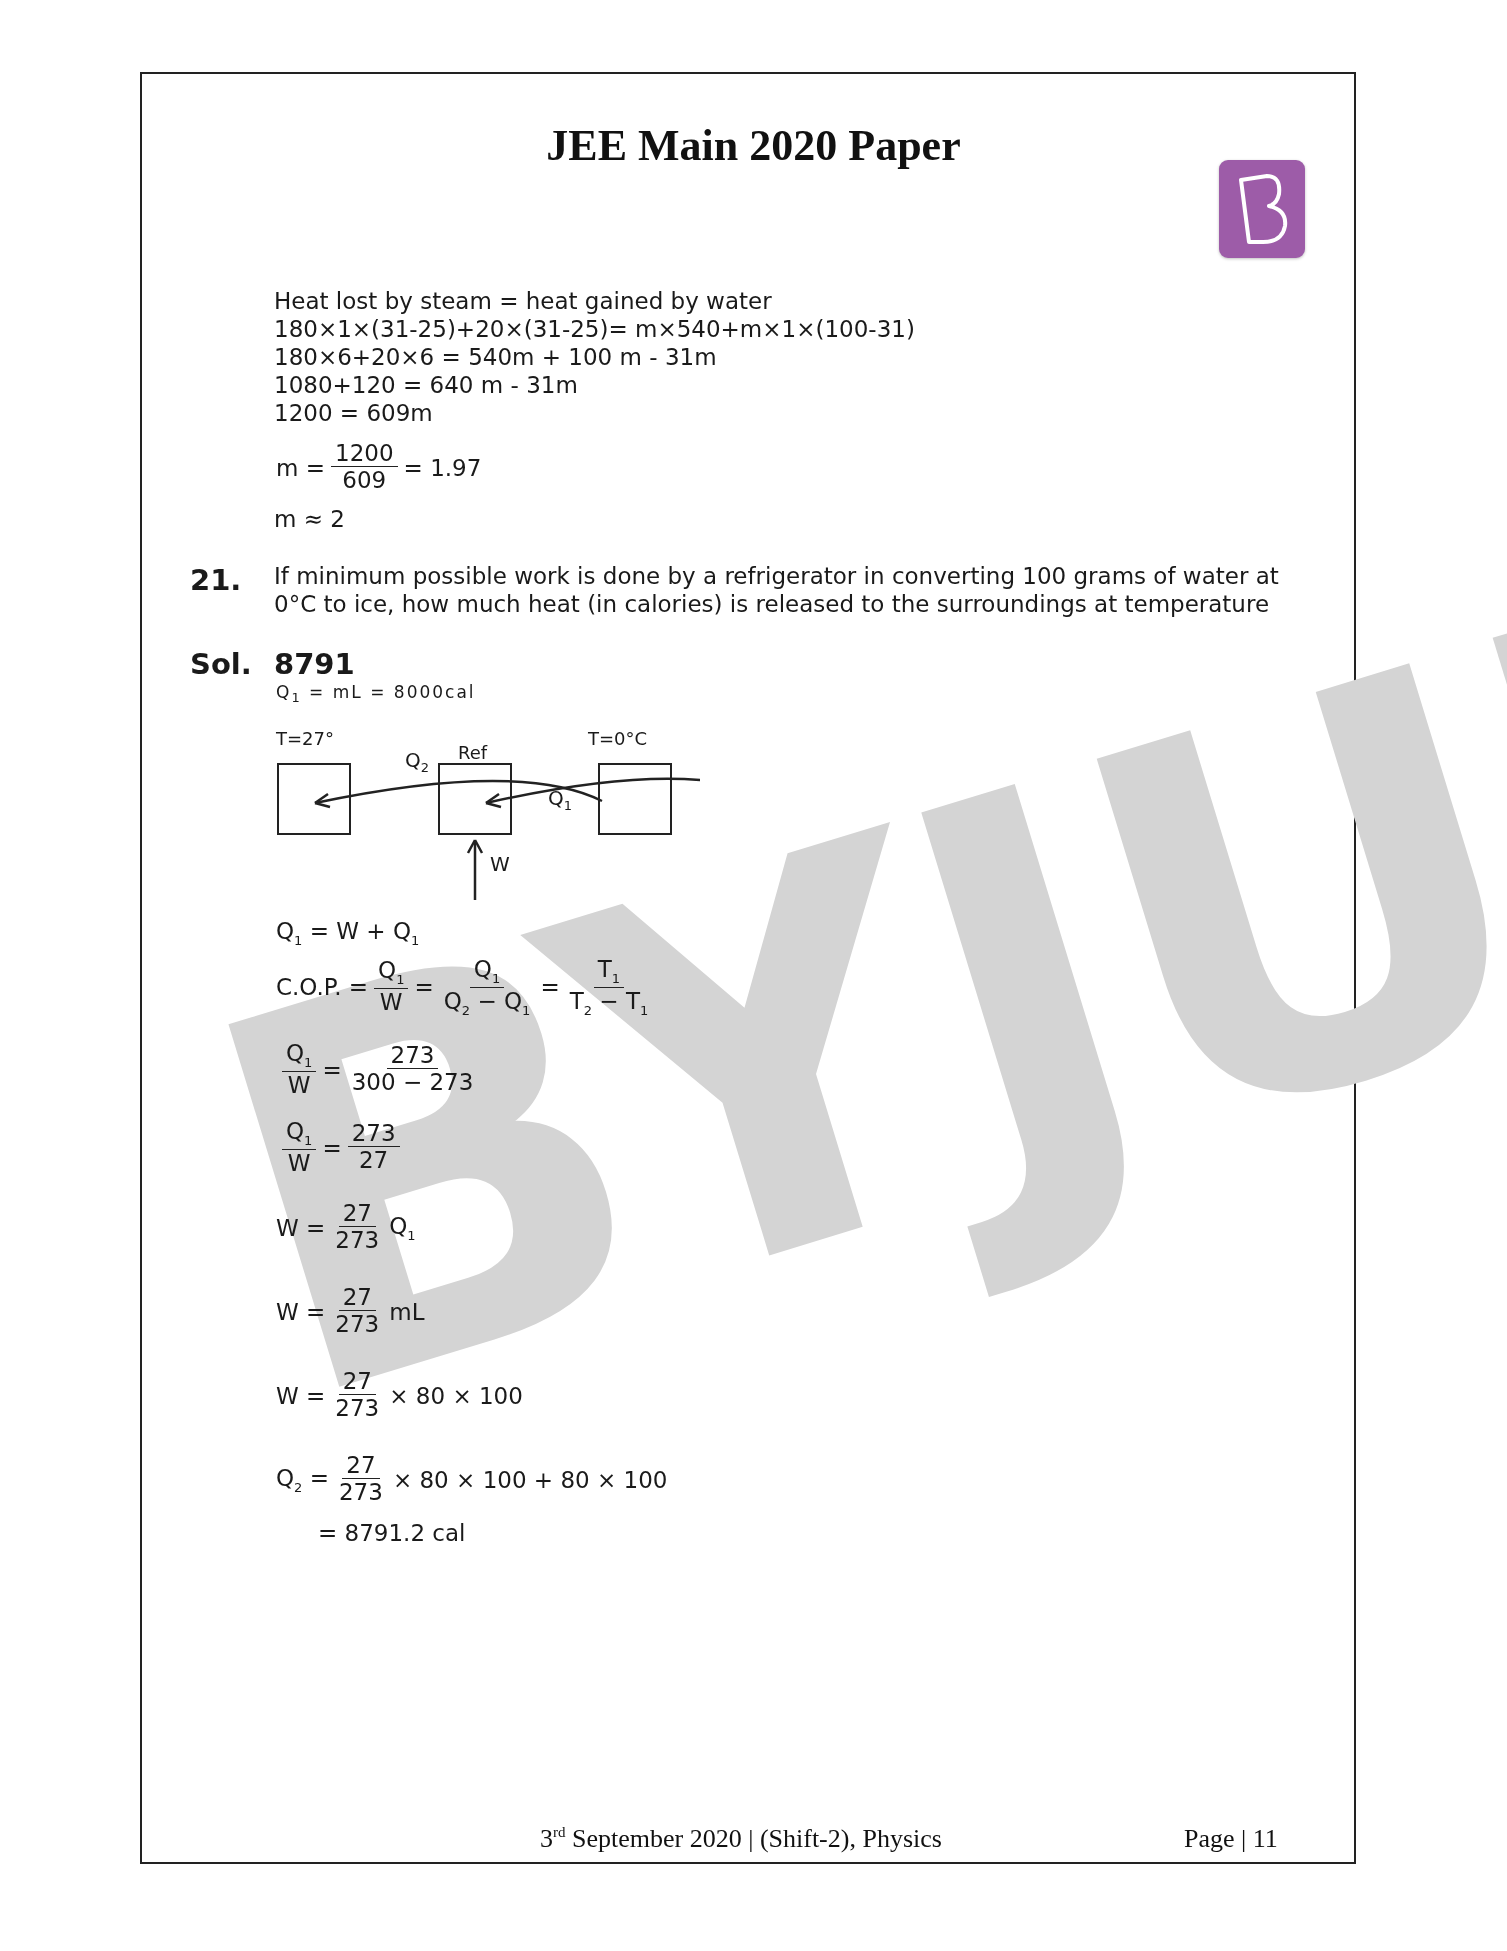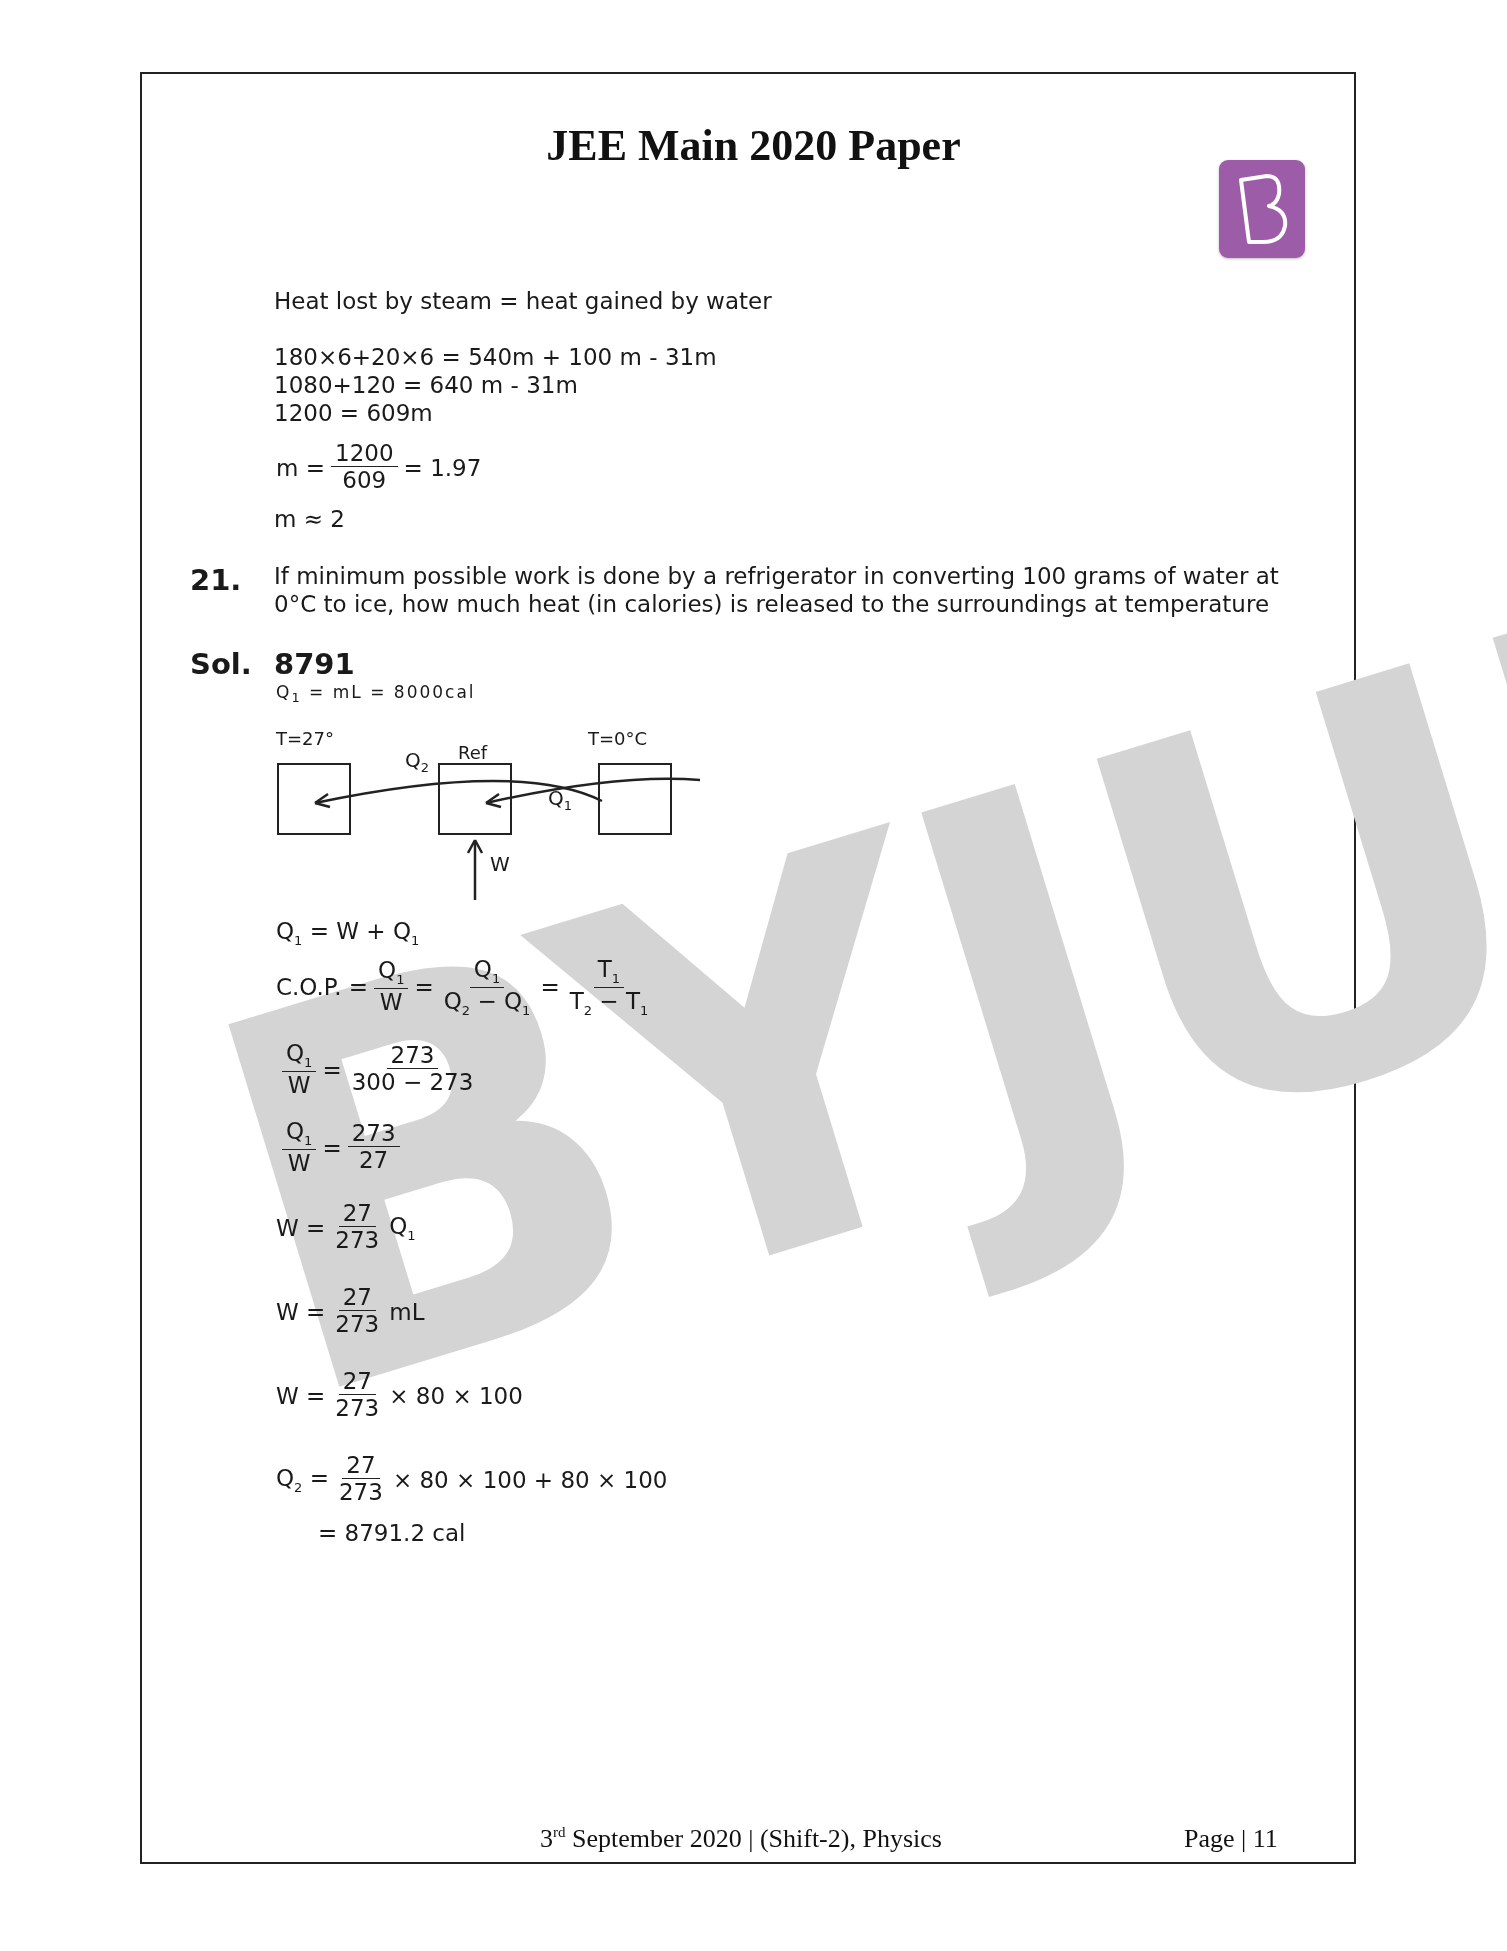--- a/index.html
+++ b/index.html
@@ -35,20 +35,21 @@
 
   <div class="title">JEE Main 2020 Paper</div>
 
   <div class="logo">
     <svg width="86" height="98" viewBox="0 0 86 98">
       <path d="M22 20 L48 16 Q62 16 60 34 Q58 44 50 46 Q68 50 66 66 Q63 82 44 82 L30 82 Z" fill="#9d5ca8" stroke="#fff" stroke-width="4" stroke-linejoin="round"></path>
     </svg>
   </div>
 
   <div class="line" style="left:274px; top:288px;">Heat lost by steam = heat gained by water</div>
+  <div class="line" style="left:274px; top:316px;">180×1×(31-25)+20×(31-25)=  m×540+m×1×(100-31)</div>
   <div class="line" style="left:274px; top:344px;">180×6+20×6 = 540m + 100 m - 31m</div>
   <div class="line" style="left:274px; top:372px;">1080+120 = 640 m - 31m</div>
   <div class="line" style="left:274px; top:400px;">1200 = 609m</div>
 
   <div class="math" style="left:276px; top:440px;">
     <span>m =</span>
     <span class="frac">
       <span class="num">1200</span>
       <span class="den">609</span>
     </span>

